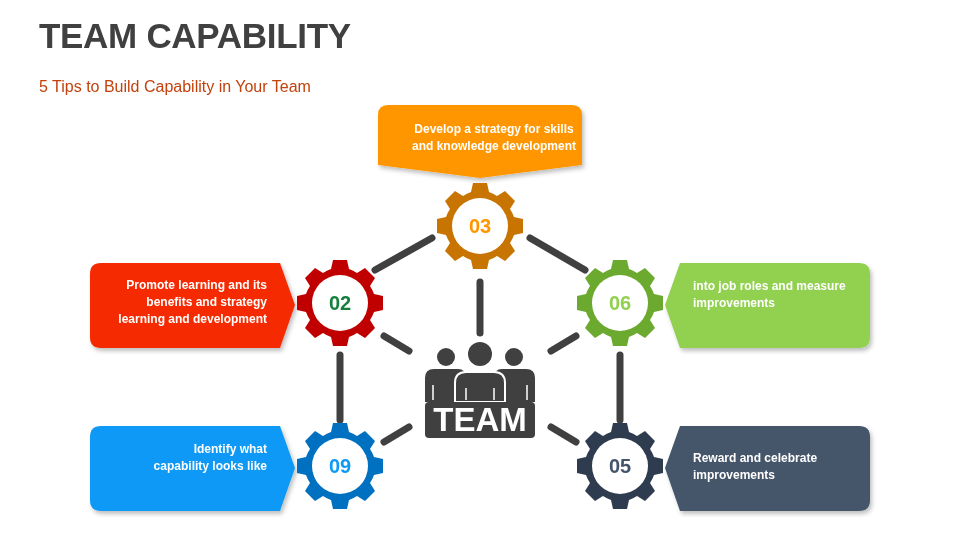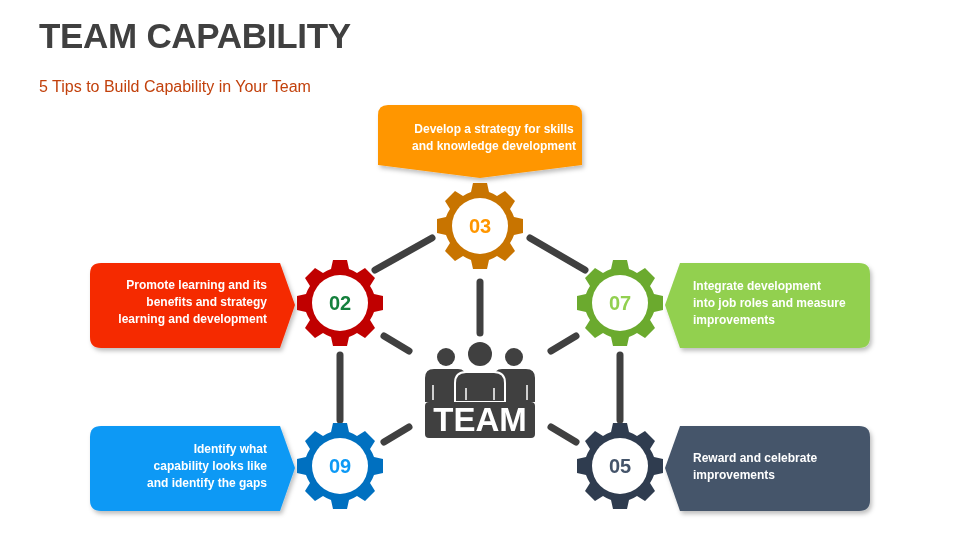--- a/index.html
+++ b/index.html
@@ -82,39 +82,37 @@
     <line x1="527" y1="385" x2="527" y2="400" stroke="#ffffff" stroke-width="1.5"></line>
     <line x1="466" y1="388" x2="466" y2="400" stroke="#ffffff" stroke-width="1.5"></line>
     <line x1="494" y1="388" x2="494" y2="400" stroke="#ffffff" stroke-width="1.5"></line>
   </g>
 </svg>
 
 <div style="position:absolute;left:425px;top:400px;width:110px;text-align:center;color:#ffffff;font-size:33px;font-weight:bold;line-height:40px;letter-spacing:0px;">TEAM</div>
 
 <div class="num" style="left:450px;top:214px;color:#FF9600;">03</div>
 <div class="num" style="left:310px;top:291px;color:#15803d;">02</div>
-<div class="num" style="left:590px;top:291px;color:#92D050;">07</div>
+<div class="num" style="left:590px;top:291px;color:#92D050;">06</div>
 <div class="num" style="left:310px;top:454px;color:#0D99F5;">09</div>
 <div class="num" style="left:590px;top:454px;color:#44546A;">05</div>
 
 <div class="box-text" style="left:378px;top:121px;width:232px;text-align:center;">
   <div>Develop a strategy for skills</div>
   <div>and knowledge development</div>
 </div>
 <div class="box-text" style="left:95px;top:277px;width:172px;text-align:right;">
   <div>Promote learning and its</div>
   <div>benefits and strategy</div>
   <div>learning and development</div>
 </div>
 <div class="box-text" style="left:95px;top:441px;width:172px;text-align:right;">
   <div>Identify what</div>
   <div>capability looks like</div>
-  <div>and identify the gaps</div>
 </div>
 <div class="box-text" style="left:693px;top:278px;width:175px;text-align:left;">
-  <div>Integrate development</div>
   <div>into job roles and measure</div>
   <div>improvements</div>
 </div>
 <div class="box-text" style="left:693px;top:450px;width:175px;text-align:left;">
   <div>Reward and celebrate</div>
   <div>improvements</div>
 </div>
 
 </body></html>

